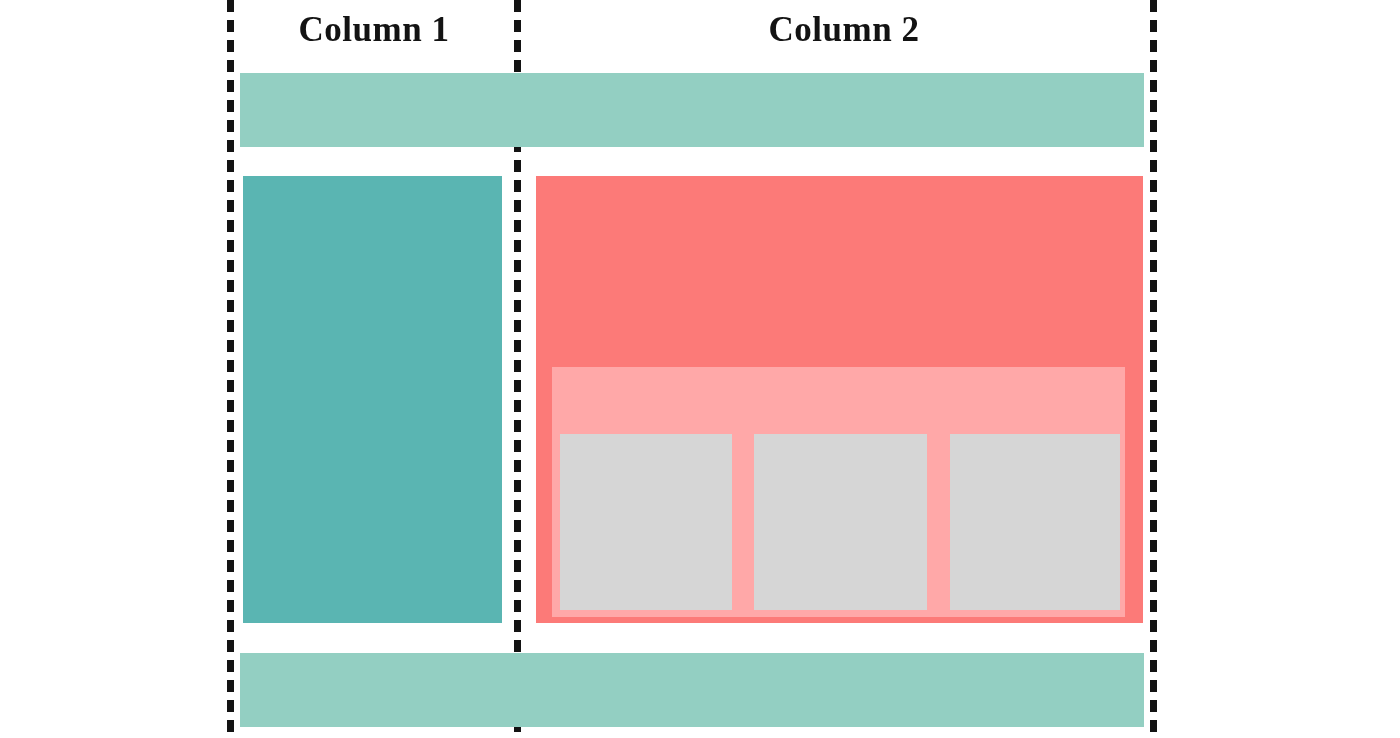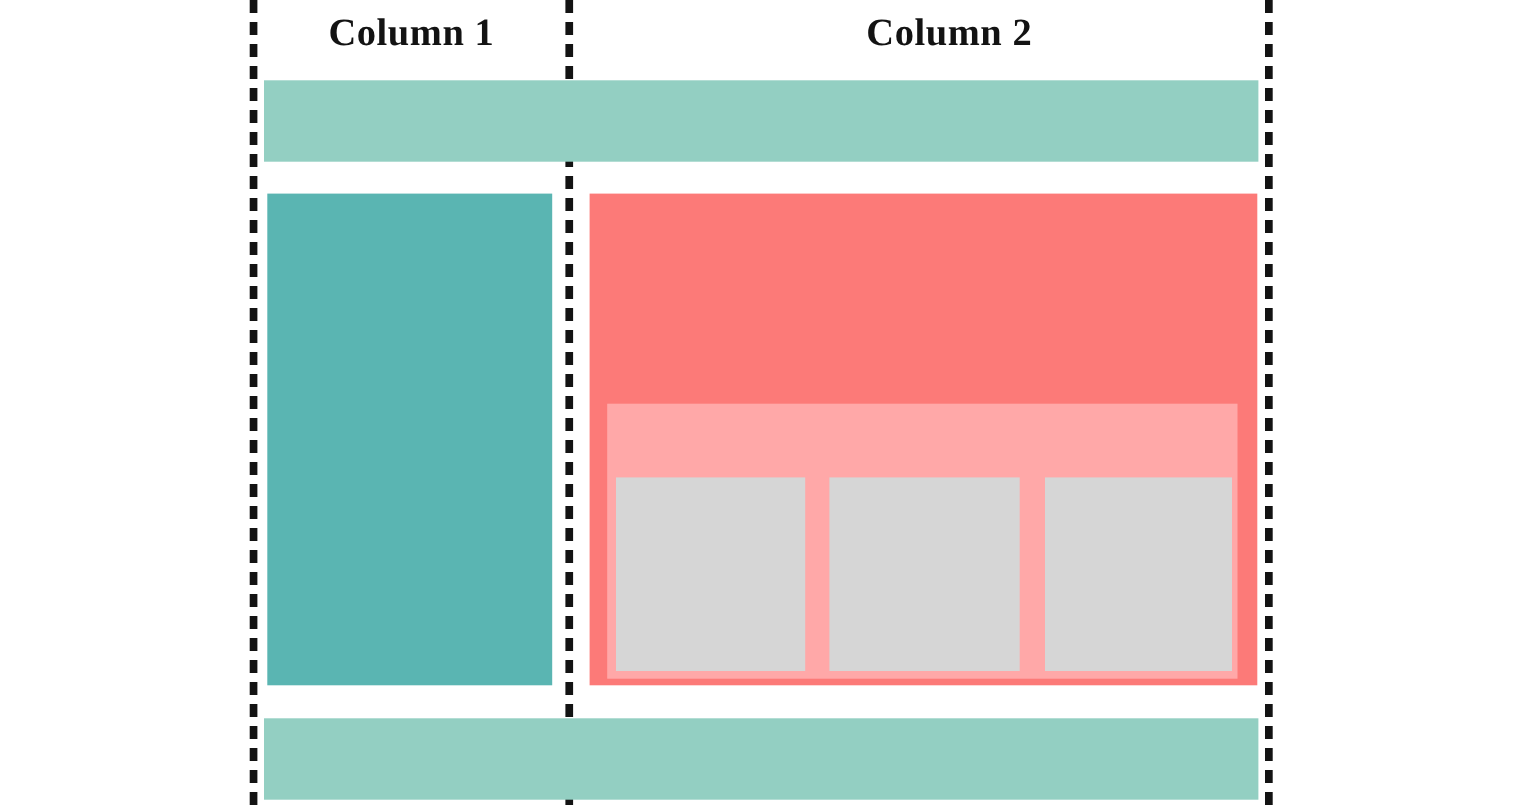--- a/index.html
+++ b/index.html
@@ -37,21 +37,21 @@
     top: 8px;
     height: 44px;
     line-height: 44px;
     text-align: center;
     font-size: 35px;
     font-weight: bold;
     color: #131313;
     letter-spacing: 0.5px;
   }
   .label-1 { left: 231px; width: 286px; }
-  .label-2 { left: 545px; width: 636px; }
+  .label-2 { left: 526px; width: 636px; }
 
   .block { position: absolute; }
 
   .row-bar-top    { left: 240px; top: 73px;  width: 904px; height: 74px; }
   .row-bar-bottom { left: 240px; top: 653px; width: 904px; height: 74px; }
 
   .col1-block { left: 243px; top: 176px; width: 259px; height: 447px; }
 
   .col2-block { left: 536px; top: 176px; width: 607px; height: 447px; }
 

